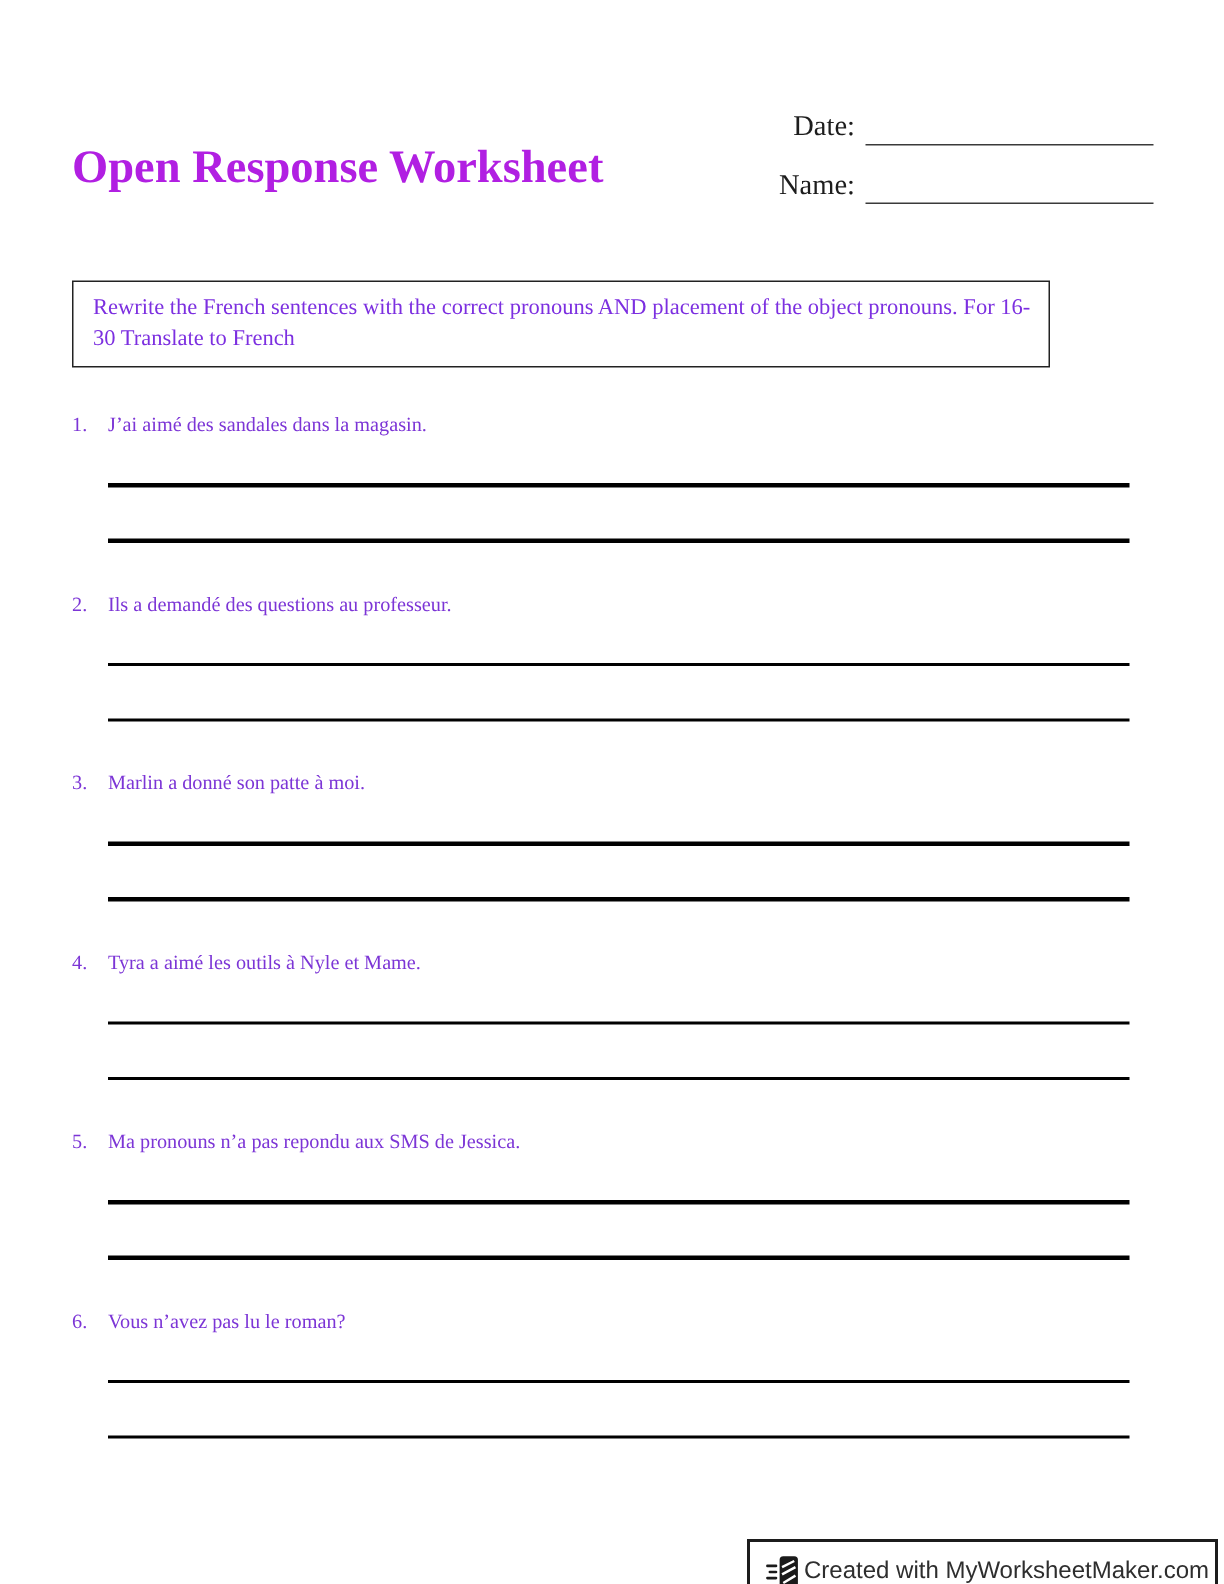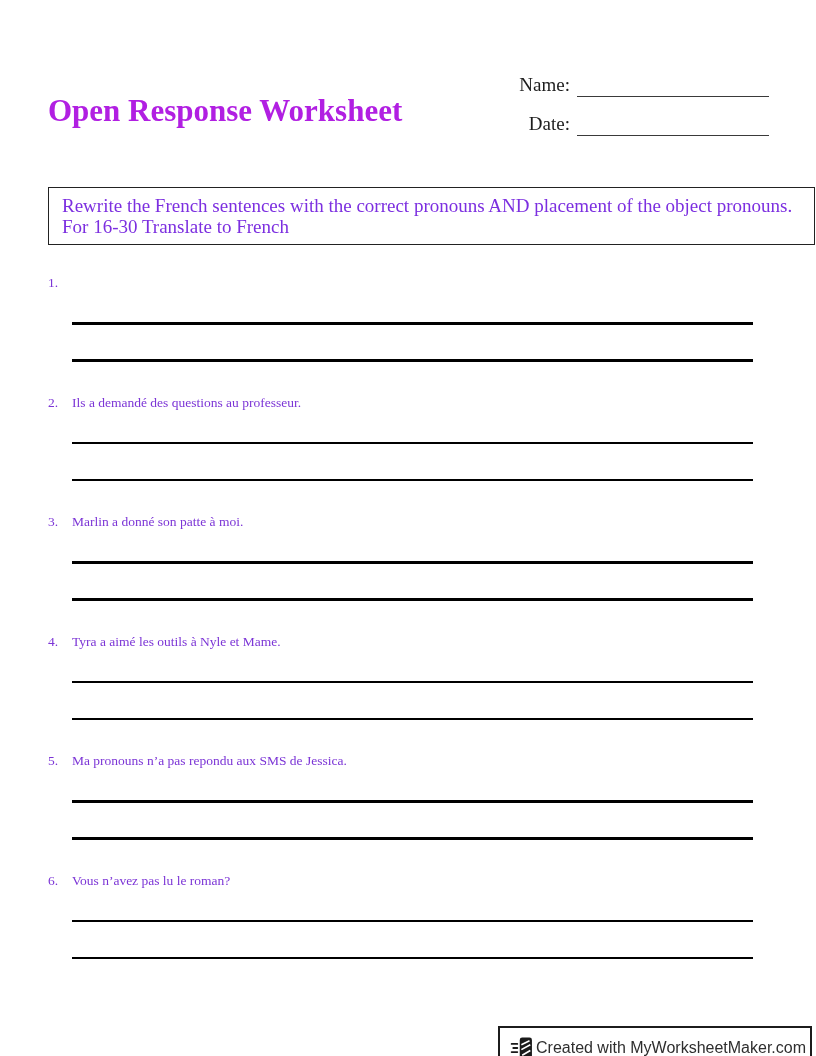--- a/index.html
+++ b/index.html
@@ -49,25 +49,25 @@
     width: 192px;
     height: 24px;
     border-bottom: 1.5px solid #3a3a3a;
   }
 
   
   .instruction-box {
     position: absolute;
     left: 48px;
     top: 163px;
-    width: 767px;
+    width: 652px;
     box-sizing: border-box;
     border: 1.5px solid #222222;
     padding: 7px 12px 7px 13px;
-    font-size: 19px;
+    font-size: 15px;
     line-height: 21px;
     color: var(--instr-color, #7C2FE0);
   }
 
   
   .question-list {
     position: absolute;
     left: 48px;
     top: 250px;
     width: 705px;
@@ -122,38 +122,39 @@
 </style>
 </head>
 <body>
 
 <div class="page">
 
   <h1 class="title">Open Response Worksheet</h1>
 
   <div class="header-fields">
     <div class="field-row">
+      <span class="field-label">Date:</span>
+      <span class="field-line"></span>
+    </div>
+    <div class="field-row">
       <span class="field-label">Name:</span>
       <span class="field-line"></span>
     </div>
-    <div class="field-row">
-      <span class="field-label">Date:</span>
-      <span class="field-line"></span>
-    </div>
   </div>
 
   <div class="instruction-box">
     <span>Rewrite the French sentences with the correct pronouns AND placement of the object pronouns. For 16-30 Translate to French</span>
   </div>
 
   <div class="question-list">
 
       <div class="question-block">
         <div class="question-row">
           <span class="question-number">1.</span>
+          <span class="question-text">J’ai aimé des sandales dans la magasin.</span>
         </div>
         <div class="answer-line first"></div>
         <div class="answer-line second"></div>
       </div>
 
       <div class="question-block">
         <div class="question-row">
           <span class="question-number">2.</span>
           <span class="question-text">Ils a demandé des questions au professeur.</span>
         </div>

